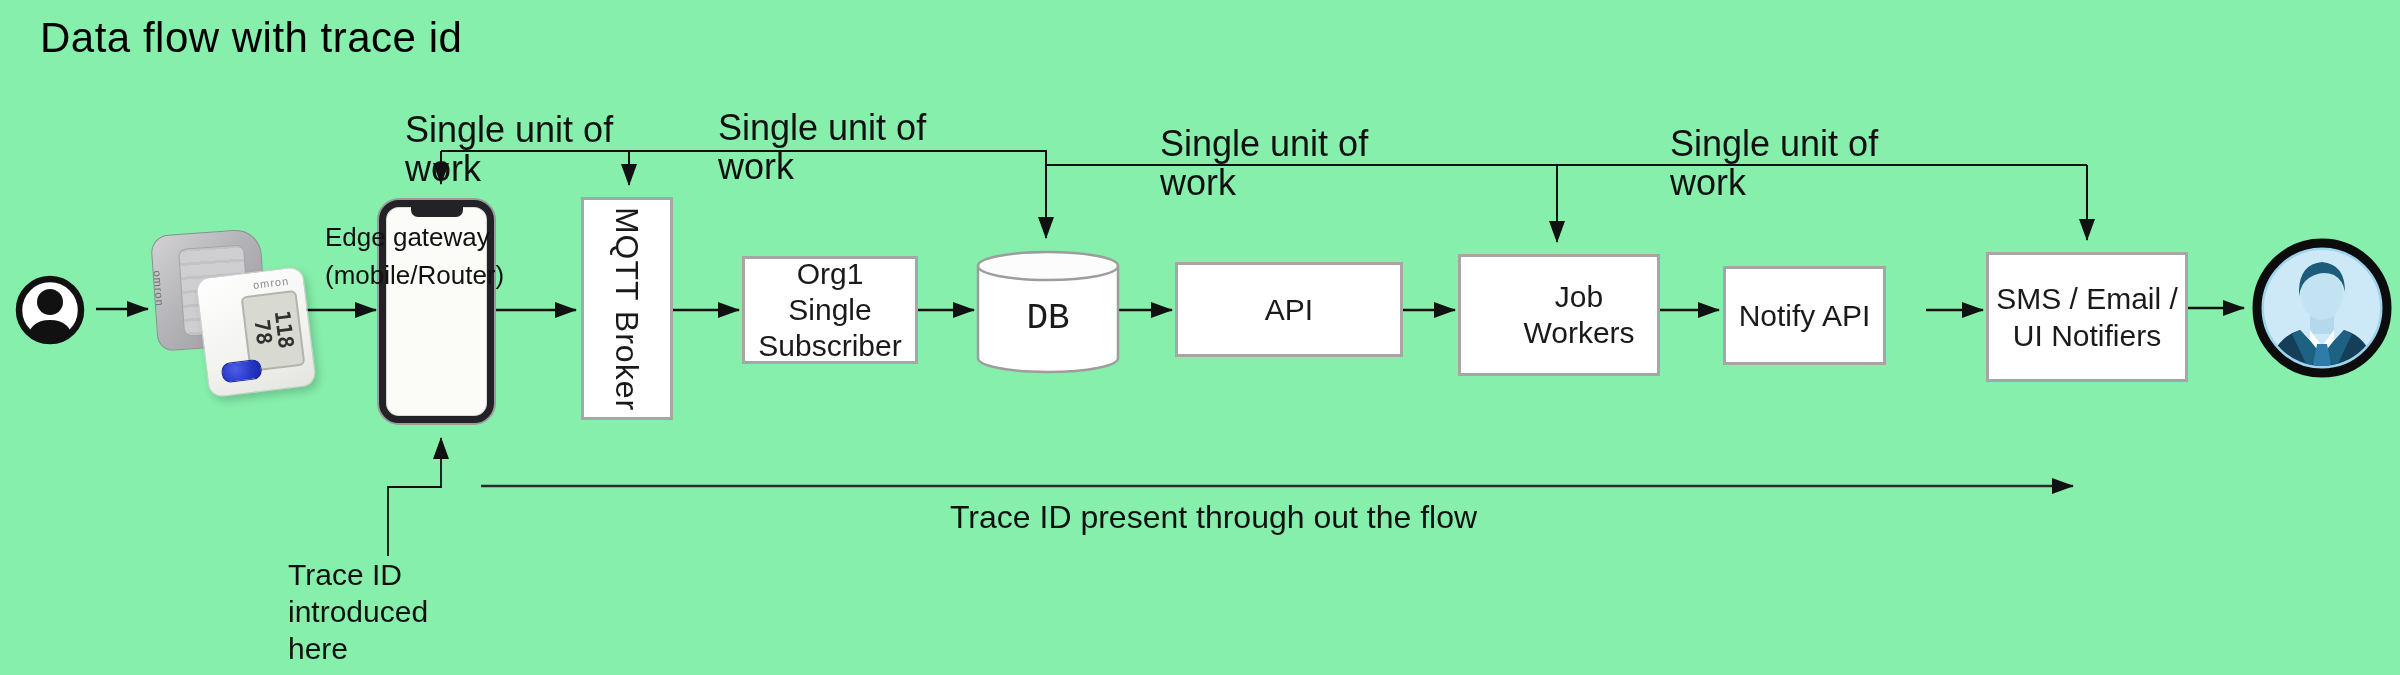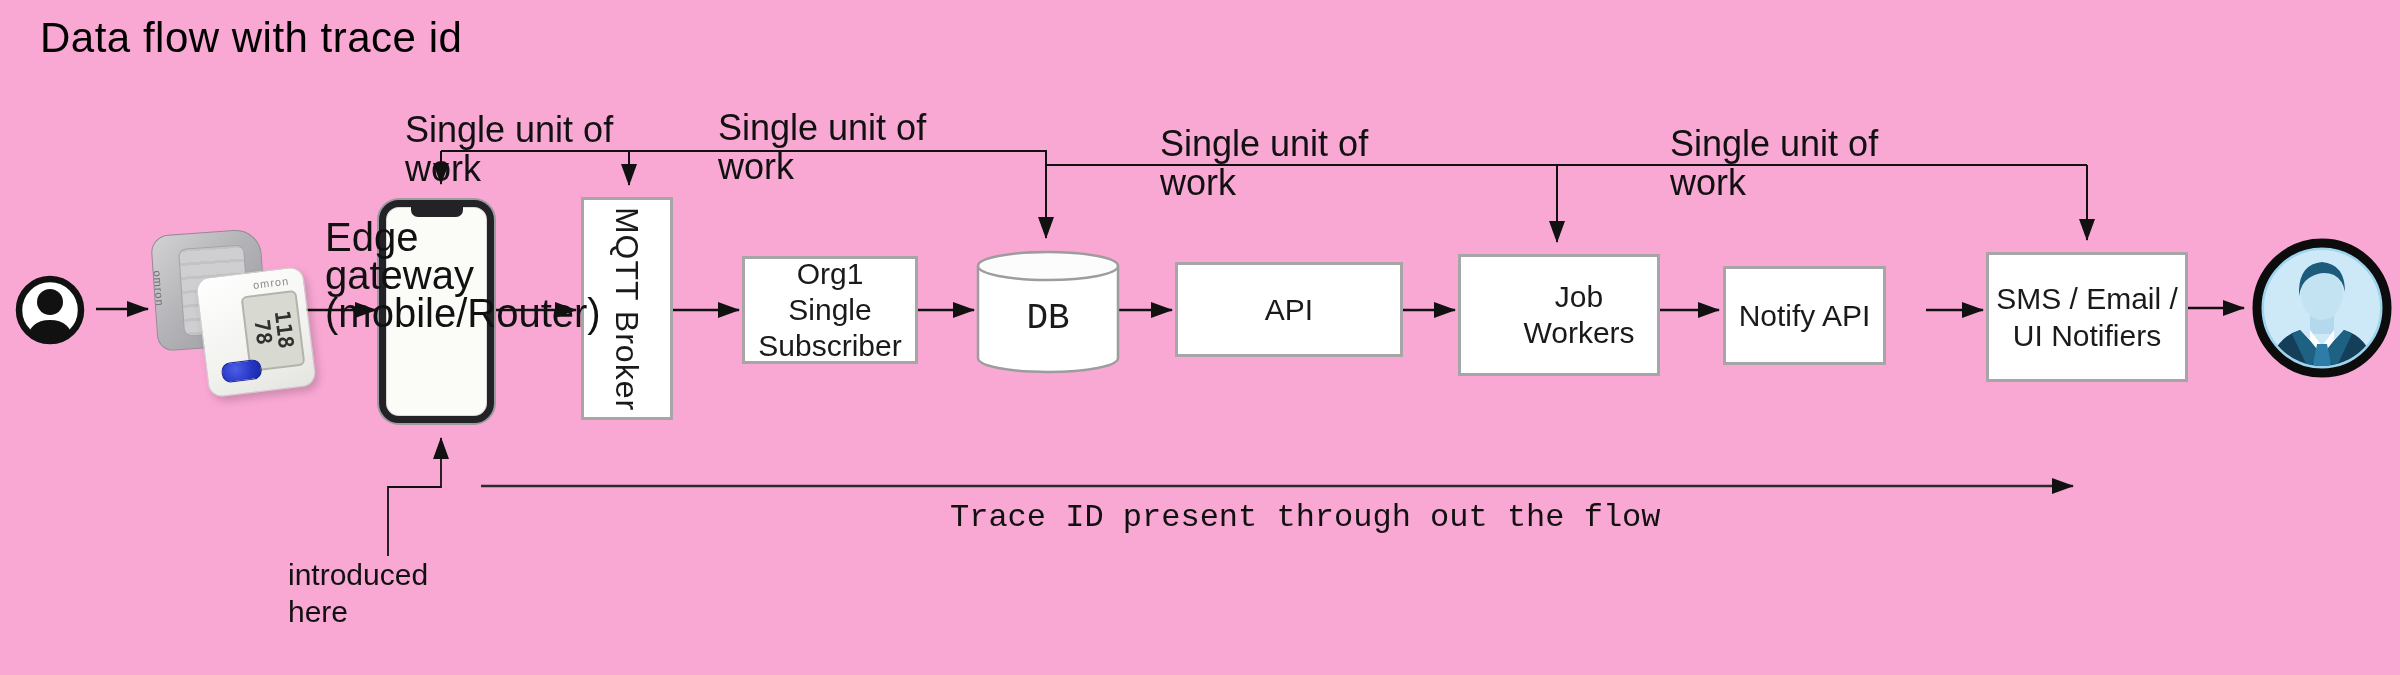--- a/index.html
+++ b/index.html
@@ -1,17 +1,17 @@
 <!DOCTYPE html>
 <html><head>
 <meta charset="utf-8">
 <style>
   html,body{margin:0;padding:0;background:#ffffff;}
   #canvas{
-    position:relative;width:2400px;height:675px;background:#f9a8d4;overflow:hidden;
+    position:relative;width:2400px;height:675px;background:#86efac;overflow:hidden;
     font-family:"Liberation Sans","DejaVu Sans",sans-serif;color:#1a1a1a;
   }
   #wires{position:absolute;left:0;top:0;z-index:1;}
   .abs{position:absolute;}
   .title{
     left:40px;top:14px;font-size:42px;letter-spacing:0.5px;color:#000;z-index:3;
   }
   
   .node{
     position:absolute;background:#ffffff;border:3px solid #a6a6a6;box-sizing:border-box;
@@ -20,23 +20,23 @@
   }
   .node .stack span{display:block;}
   
   .mqtt-label{transform:rotate(90deg);white-space:nowrap;font-size:32px;letter-spacing:1px;}
   
   .ann{
     position:absolute;text-align:left;color:#111;z-index:4;
   }
   .ann span{display:block;}
   .suw{font-size:36px;line-height:39px;width:260px;}
-  .edge-label{font-size:40px;line-height:38px;width:230px;z-index:6;}
+  .edge-label{font-size:26px;line-height:38px;width:230px;z-index:6;}
   .trace-intro{font-size:30px;line-height:37px;width:200px;}
-  .trace-flow{font-size:32px;width:720px;font-family:Liberation Mono, monospace;}
+  .trace-flow{font-size:32px;width:720px;}
   .db-label{
     position:absolute;left:978px;top:276px;width:140px;height:85px;z-index:2;
     display:flex;align-items:center;justify-content:center;font-size:36px;font-family:Liberation Mono, monospace;
   }
   
   .phone{
     position:absolute;left:379px;top:200px;width:115px;height:223px;box-sizing:border-box;
     background:#fbfbf8;border:7px solid #232327;border-radius:20px;
     box-shadow:0 0 0 2px #9a9aa0, inset 0 0 0 1px #d9d9d6;z-index:2;
   }
@@ -235,19 +235,20 @@
   <div class="ann suw" style="left:1160px;top:124px;">
     <span>Single unit of</span>
     <span>work</span>
   </div>
   <div class="ann suw" style="left:1670px;top:124px;">
     <span>Single unit of</span>
     <span>work</span>
   </div>
 
   <div class="ann trace-intro" style="left:288px;top:556px;">
+    <span>Trace ID</span>
     <span>introduced</span>
     <span>here</span>
   </div>
 
   <div class="ann trace-flow" style="left:950px;top:499px;">Trace ID present through out the flow</div>
 
 </div>
 
 </body></html>

